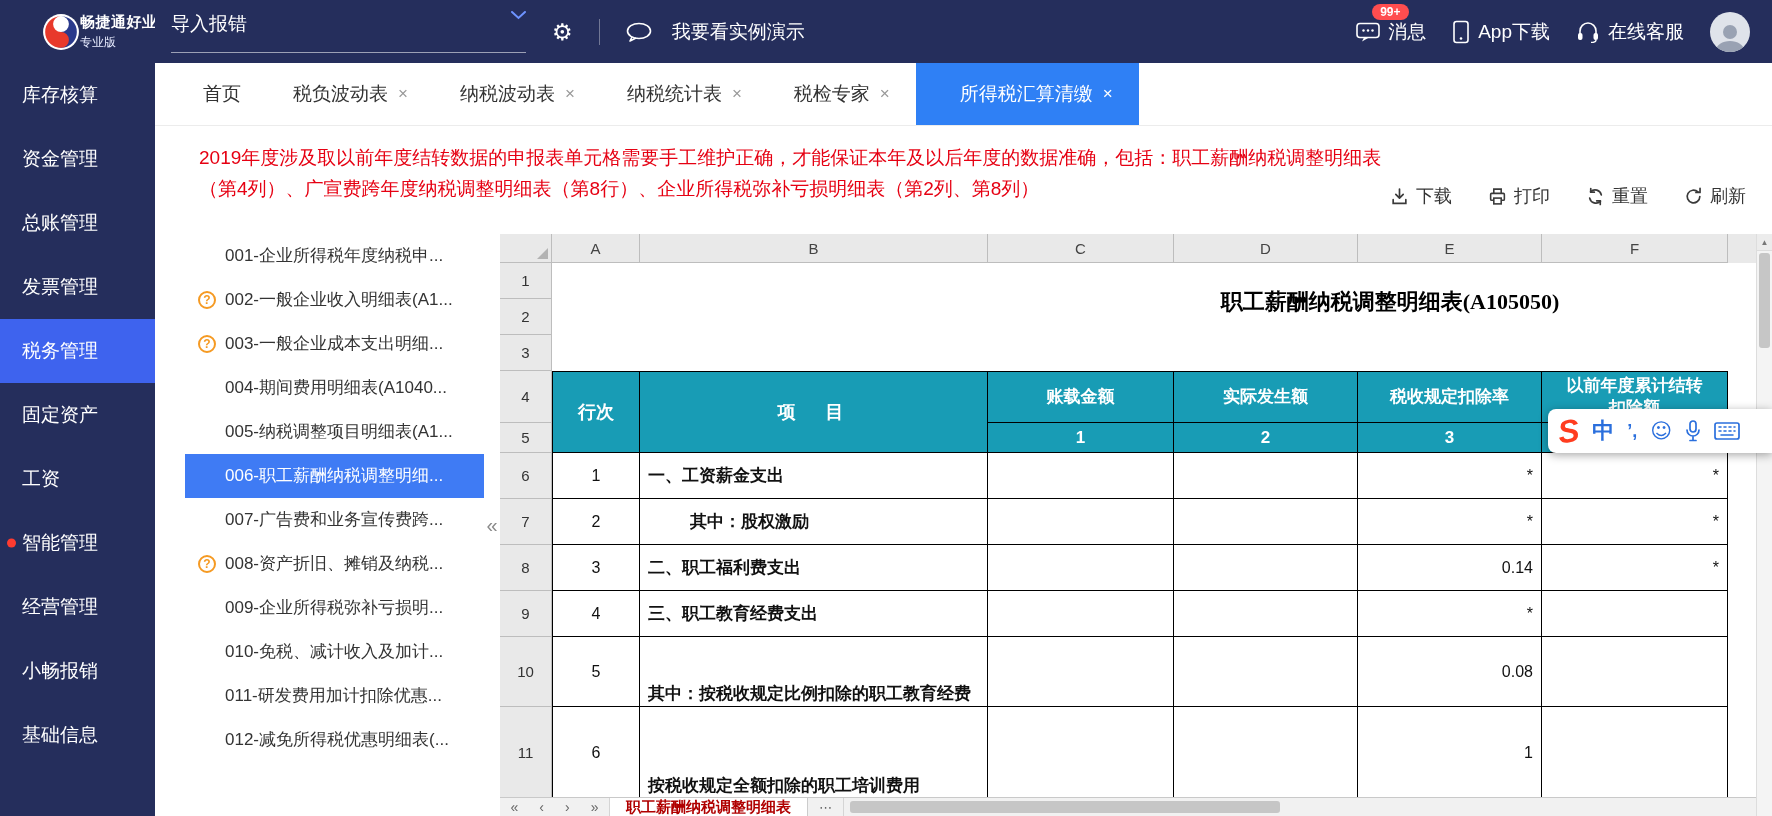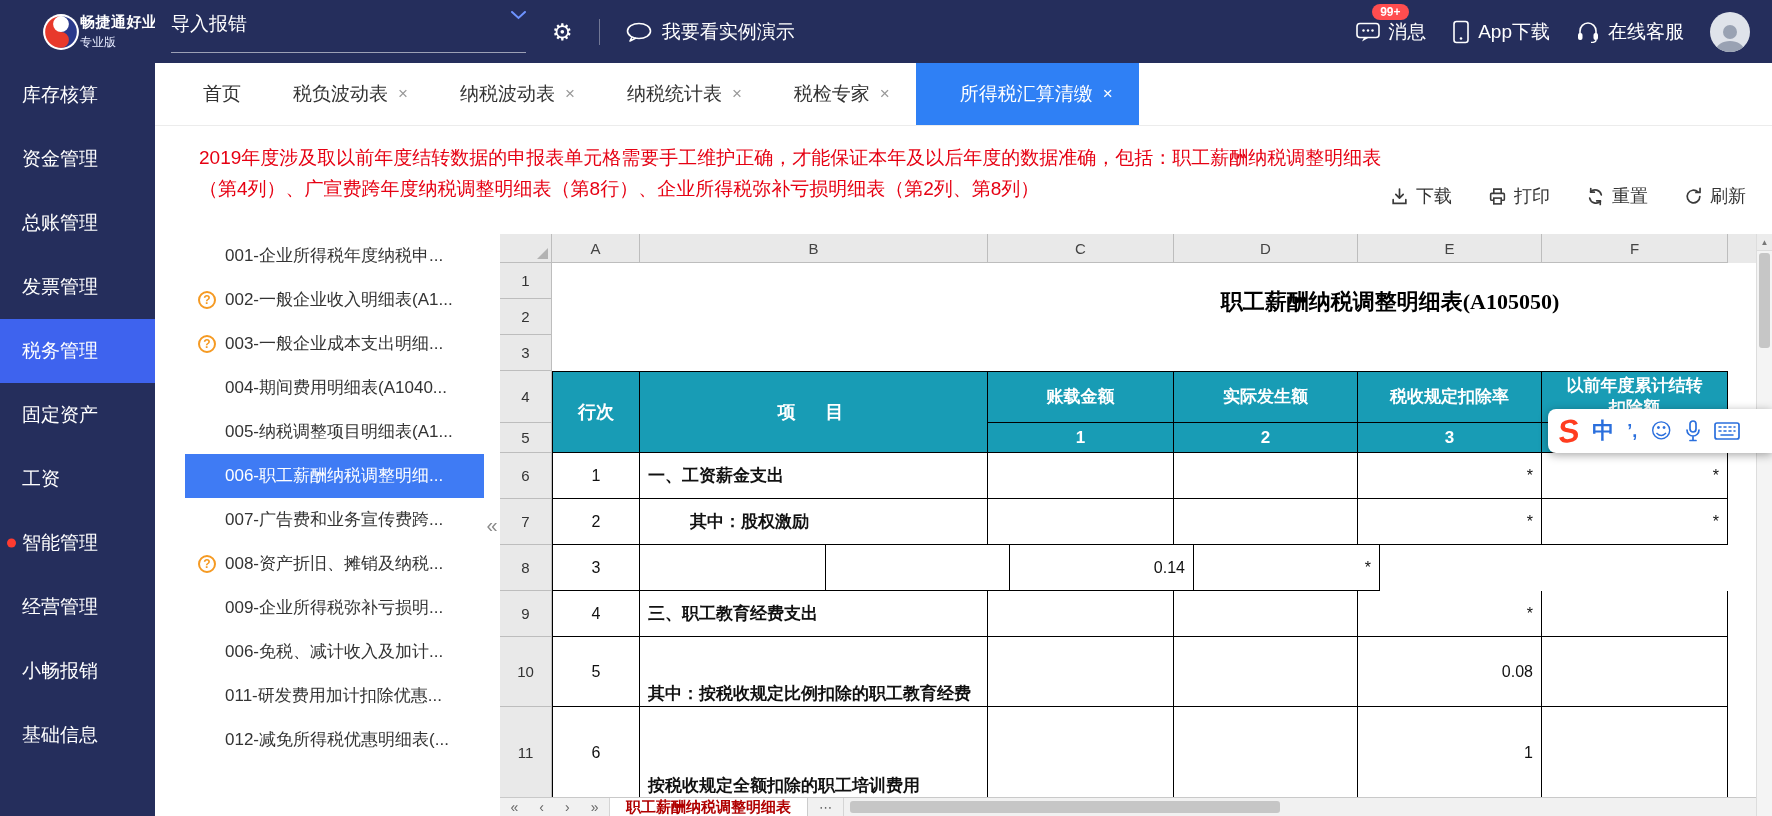--- a/index.html
+++ b/index.html
@@ -19,21 +19,21 @@
   .dot { position:absolute; left:7px; top:50%; transform:translateY(-50%); width:9px; height:9px; background:#ff3b30; border-radius:50%; }
 
   
   .main { flex:1; display:flex; flex-direction:column; min-width:0; }
 
   
   .topbar { height:63px; background:#252e5c; display:flex; align-items:center; gap:26px; padding:0 22px 0 16px; color:#fff; flex-shrink:0; }
   .import { width:355px; height:42px; display:flex; align-items:flex-start; justify-content:space-between; border-bottom:1px solid rgba(255,255,255,.55); font-size:19px; cursor:pointer; }
   .gear { font-size:23px; cursor:pointer; font-family:"DejaVu Sans",sans-serif; }
   .tbdiv { width:1px; height:26px; background:rgba(255,255,255,.35); }
-  .demo { display:flex; align-items:center; gap:10px; font-size:19px; cursor:pointer; }
+  .demo { display:flex; align-items:center; gap:20px; font-size:19px; cursor:pointer; }
   .grow { flex:1; }
   .tbbtn { position:relative; display:flex; align-items:center; gap:8px; font-size:19px; cursor:pointer; }
   .badge { position:absolute; top:-15px; left:16px; background:#ff4d4f; color:#fff; font-size:12px; font-weight:bold; padding:1px 8px; border-radius:9px; }
   .avatar { width:40px; height:40px; border-radius:50%; background:#dfe3ea; overflow:hidden; display:flex; align-items:flex-end; justify-content:center; }
 
   
   .tabbar { height:63px; background:#fff; border-bottom:1px solid #ececec; display:flex; align-items:stretch; padding-left:22px; flex-shrink:0; }
   .tab { display:flex; align-items:center; gap:10px; padding:0 26px; font-size:19px; color:#333; cursor:pointer; white-space:nowrap; }
   .tab .x { color:#999; font-size:17px; }
   .tab.active { background:#2f80f5; color:#fff;padding-left:44px; }
@@ -294,21 +294,21 @@
         <div class="report-panel">
           <div class="rl-item"><span>001-企业所得税年度纳税申...</span></div>
           <div class="rl-item"><span class="help-ico">?</span><span>002-一般企业收入明细表(A1...</span></div>
           <div class="rl-item"><span class="help-ico">?</span><span>003-一般企业成本支出明细...</span></div>
           <div class="rl-item"><span>004-期间费用明细表(A1040...</span></div>
           <div class="rl-item"><span>005-纳税调整项目明细表(A1...</span></div>
           <div class="rl-item selected"><span>006-职工薪酬纳税调整明细...</span></div>
           <div class="rl-item"><span>007-广告费和业务宣传费跨...</span></div>
           <div class="rl-item"><span class="help-ico">?</span><span>008-资产折旧、摊销及纳税...</span></div>
           <div class="rl-item"><span>009-企业所得税弥补亏损明...</span></div>
-          <div class="rl-item"><span>006-免税、减计收入及加计...</span></div>
+          <div class="rl-item"><span>010-免税、减计收入及加计...</span></div>
           <div class="rl-item"><span>011-研发费用加计扣除优惠...</span></div>
           <div class="rl-item"><span>012-减免所得税优惠明细表(...</span></div>
         </div>
 
         <div class="collapse">
             <span>«</span>
           </div>
 
         <div class="sheet">
 
@@ -384,20 +384,21 @@
                 <div class="dc dC wC"></div>
                 <div class="dc dD wD"></div>
                 <div class="dc dE wE">*</div>
                 <div class="dc dF wF">*</div>
               </div>
             </div>
             <div class="drow hr46">
               <div class="gut">8</div>
               <div class="dcells">
                 <div class="dc dA wA">3</div>
+                <div class="dc dB wB">二、职工福利费支出</div>
                 <div class="dc dC wC"></div>
                 <div class="dc dD wD"></div>
                 <div class="dc dE wE">0.14</div>
                 <div class="dc dF wF">*</div>
               </div>
             </div>
             <div class="drow hr46">
               <div class="gut">9</div>
               <div class="dcells">
                 <div class="dc dA wA">4</div>

